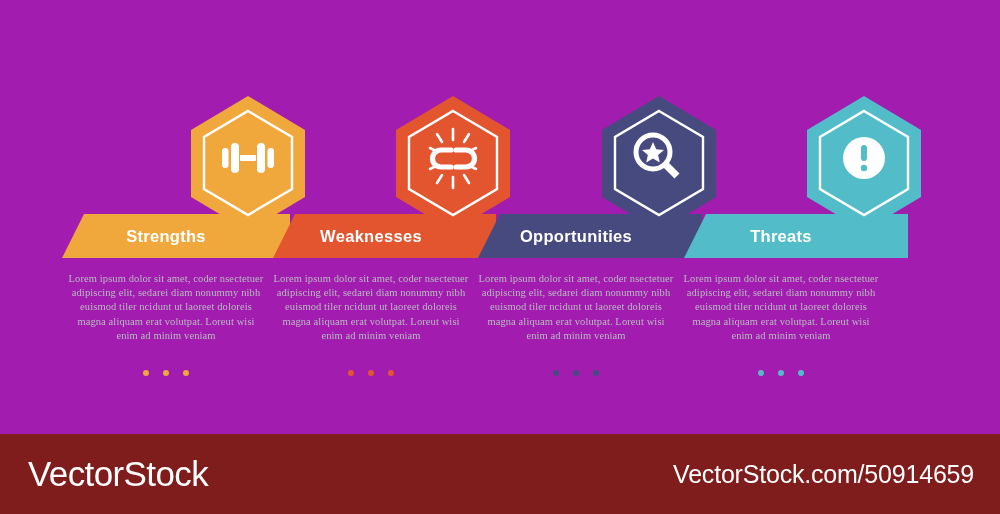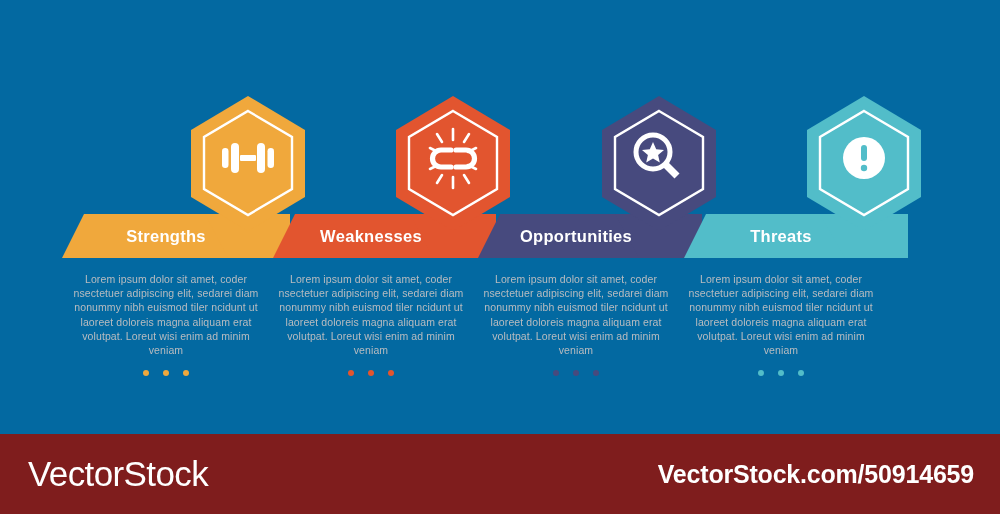--- a/index.html
+++ b/index.html
@@ -22,21 +22,21 @@
     height: 514px;
     background: #ffffff;
   }
 
   
   #infographic {
     position: absolute;
     left: 0; top: 0;
     width: 1000px;
     height: 434px;
-    background: #0369a1;
+    background: #a21caf;
   }
 
   #swot-svg {
     position: absolute;
     left: 0; top: 0;
     width: 1000px;
     height: 434px;
     display: block;
   }
 
@@ -45,21 +45,21 @@
     position: absolute;
     left: 0;
     top: 272px;
     width: 1000px;
     height: 120px;
   }
   .col-text {
     position: absolute;
     width: 200px;
     text-align: center;
-    font-family: Liberation Sans, sans-serif;
+    font-family: Liberation Serif, serif;
     font-size: 10.5px;
     line-height: 14.2px;
     color: #b9bcc0;
     letter-spacing: 0.1px;
   }
 
   .dots-row {
     position: absolute;
     width: 200px;
     text-align: center;
@@ -95,21 +95,21 @@
     white-space: nowrap;
   }
   #vs-url {
     position: absolute;
     right: 26px;
     top: 50%;
     transform: translateY(-50%);
     color: #ffffff;
     font-family: "Liberation Sans", sans-serif;
     font-size: 25px;
-    font-weight: 700;
+    font-weight: 400;
     letter-spacing: -0.2px;
     white-space: nowrap;
   }
 
   .banner-label {
     font-family: "Liberation Sans", sans-serif;
     font-size: 16.5px;
     font-weight: bold;
     fill: #ffffff;
     letter-spacing: 0.3px;

